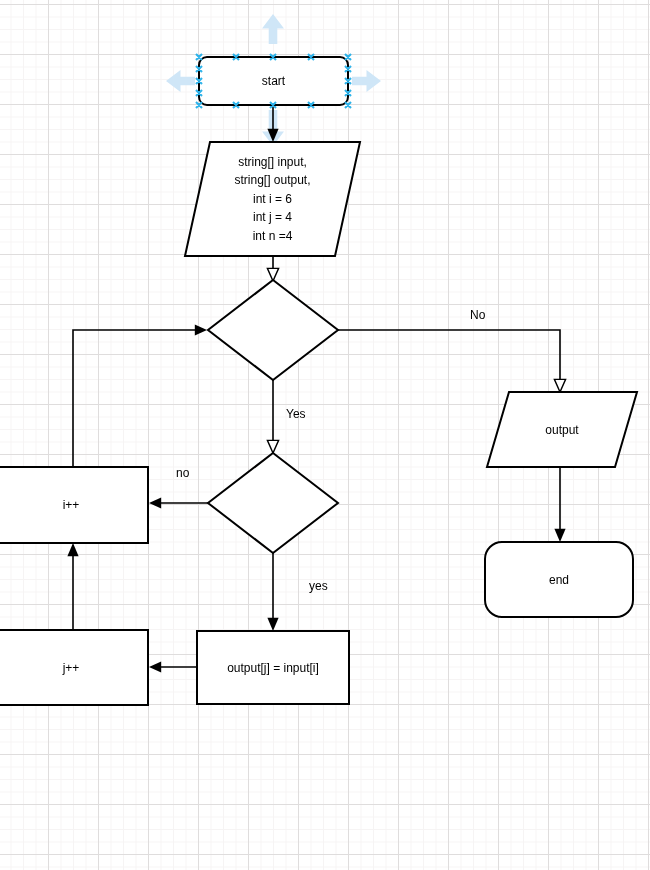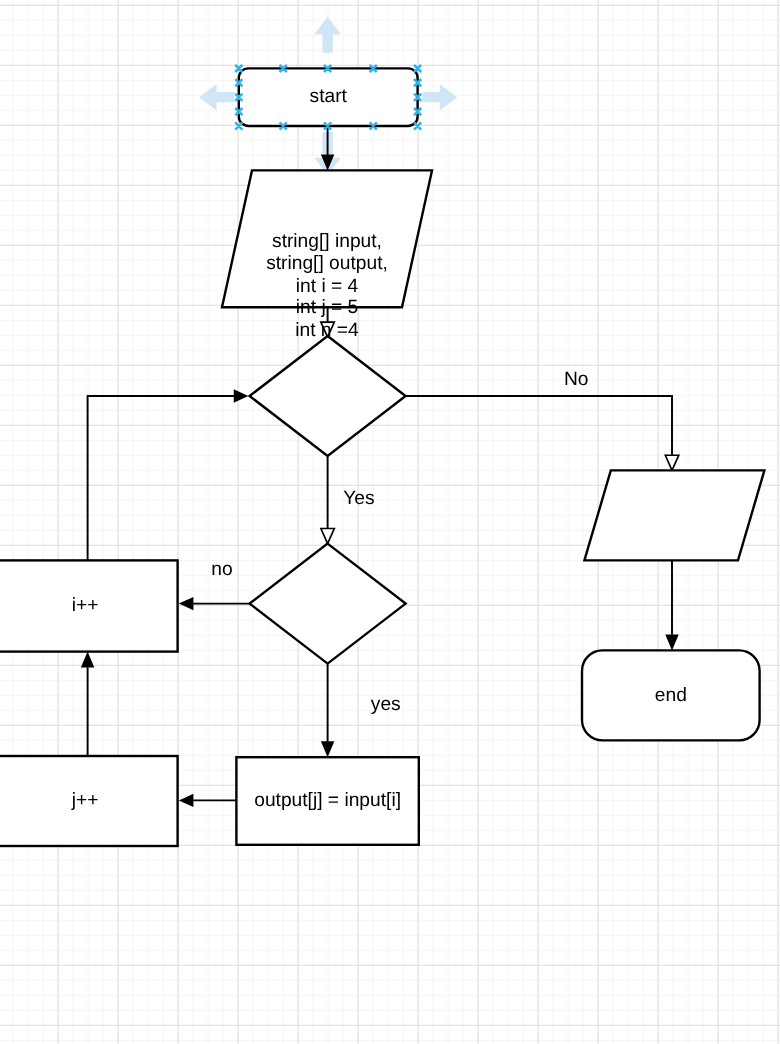--- a/index.html
+++ b/index.html
@@ -14,28 +14,28 @@
       linear-gradient(to right,  #f6f4f4 1px, transparent 1px),
       linear-gradient(to bottom, #f6f4f4 1px, transparent 1px);
     background-size: 50px 50px, 50px 50px, 12.5px 12.5px, 12.5px 12.5px;
     background-position: -2px 4px, -2px 4px, -2px 4px, -2px 4px;
     font-family:"Liberation Sans", sans-serif;
   }
   svg.diagram { position:absolute; left:0; top:0; }
   .label {
     position:absolute;
     display:flex; align-items:center; justify-content:center;
-    font-size:16px; color:#000;
+    font-size:12px; color:#000;
     white-space:nowrap;
     pointer-events:none;
   }
-  .label.multiline { flex-direction:column; line-height:18.5px;margin-top:40px; }
+  .label.multiline { flex-direction:column; line-height:18.5px; }
   .edge-label {
     position:absolute;
-    font-size:16px; color:#000;
+    font-size:12px; color:#000;
     white-space:nowrap;
   }
 </style>
 </head>
 <body>
 
 <div class="canvas">
 
   <svg class="diagram" width="650" height="870" viewBox="0 0 650 870">
 
@@ -106,26 +106,27 @@
         M308,102 l6,6 M314,102 l-6,6
         M345,102 l6,6 M351,102 l-6,6"></path>
     </g>
   </svg>
 
   <div class="label" style="left:199px; top:57px; width:149px; height:48px;">start</div>
 
   <div class="label multiline" style="left:185px; top:142px; width:175px; height:114px;">
     <span>string[] input,</span>
     <span>string[] output,</span>
-    <span>int i = 4</span>
-    <span>int j = 5</span>
+    <span>int i = 6</span>
+    <span>int j = 4</span>
     <span>int n =4</span>
   </div>
 
 
+  <div class="label" style="left:487px; top:392px; width:150px; height:75px;">output</div>
 
   <div class="label" style="left:485px; top:542px; width:148px; height:75px;border-radius:27px;">end</div>
 
 
   <div class="label" style="left:-6px; top:467px; width:154px; height:76px;">i++</div>
 
   <div class="label" style="left:-6px; top:630px; width:154px; height:75px;">j++</div>
 
   <div class="label" style="left:197px; top:631px; width:152px; height:73px;">output[j] = input[i]</div>
 

